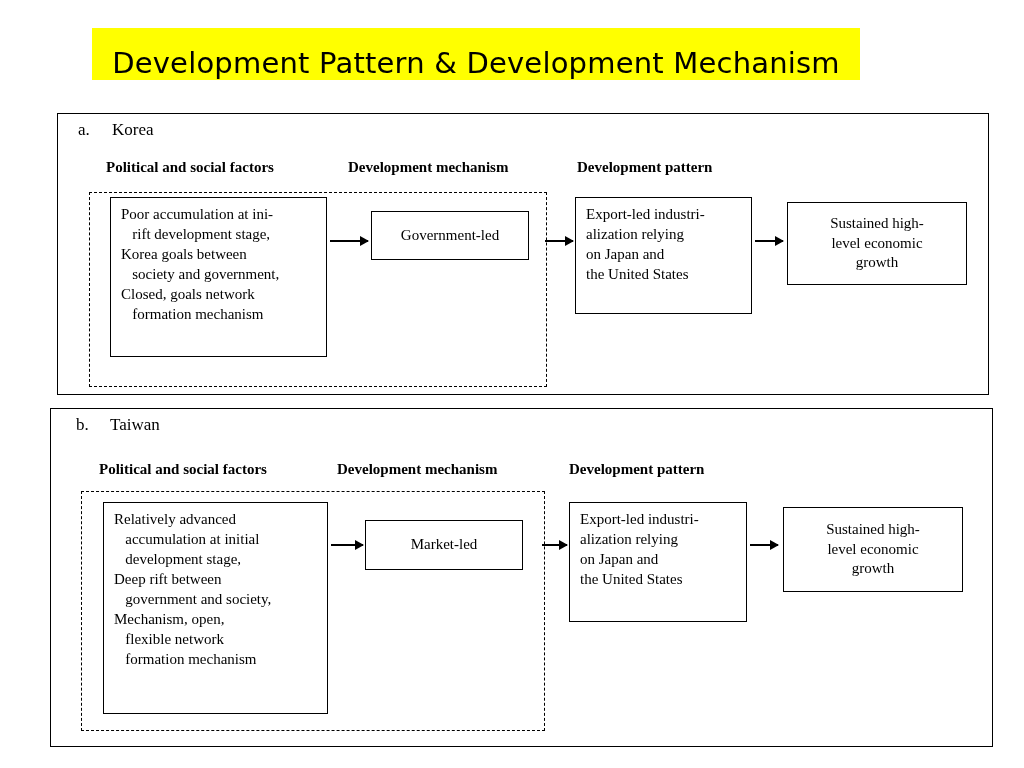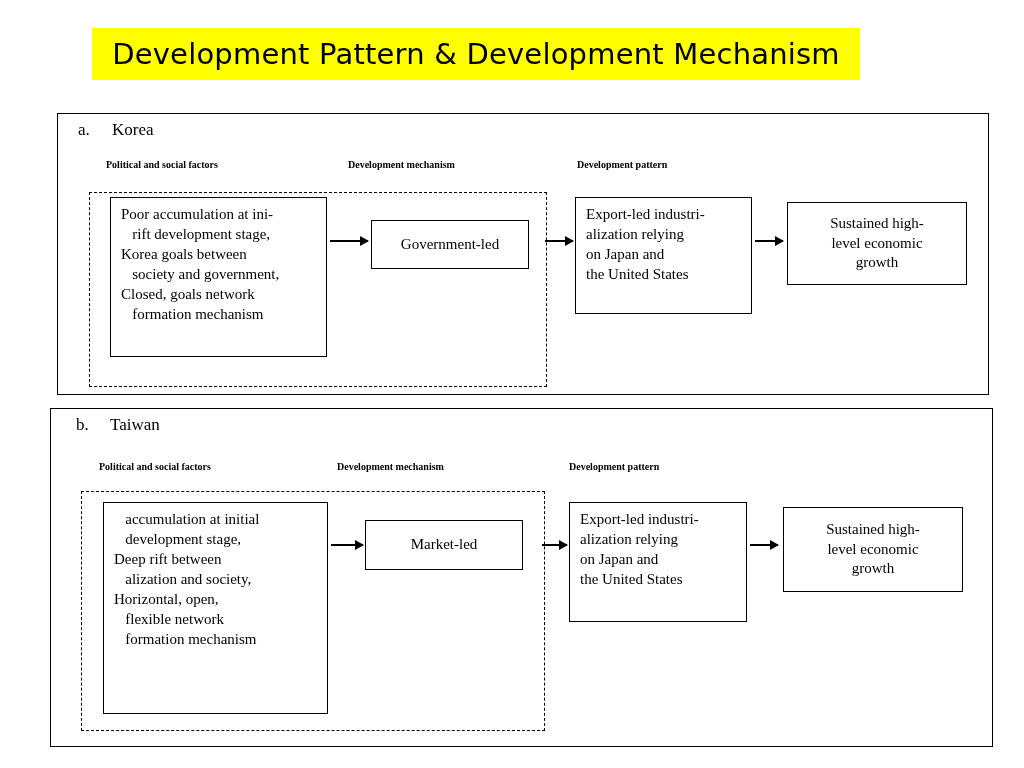--- a/index.html
+++ b/index.html
@@ -18,21 +18,21 @@
 
   
   .title-bar {
     position: absolute;
     left: 92px;
     top: 28px;
     width: 768px;
     height: 52px;
     background: #ffff00;
     display: flex;
-    align-items: center;
+    align-items: flex-end;
     justify-content: center;
   }
   .title-text {
     font-family: "DejaVu Sans", sans-serif;
     font-size: 29px;
     letter-spacing: 0.2px;
     color: #000000;
     white-space: nowrap;
   }
 
@@ -62,21 +62,21 @@
     white-space: nowrap;
   }
   .panel-label .letter {
     display: inline-block;
     width: 34px;
   }
 
   
   .col-head {
     position: absolute;
-    font-size: 10px;
+    font-size: 15px;
     font-weight: bold;
     white-space: nowrap;
   }
 
   
   .dashed-group {
     position: absolute;
     border: 1px dashed #000000;
   }
 
@@ -145,21 +145,21 @@
     <span class="ln">Poor accumulation at ini-</span>
     <span class="ln">   rift development stage,</span>
     <span class="ln">Korea goals between</span>
     <span class="ln">   society and government,</span>
     <span class="ln">Closed, goals network</span>
     <span class="ln">   formation mechanism</span>
   </div>
 
   <div class="arrow" style="left:272px; top:126px; width:38px;"></div>
 
-  <div class="box centered" style="left:313px; top:106px; width:158px; height:49px;">
+  <div class="box centered" style="left:313px; top:97px; width:158px; height:49px;">
     <span class="ln">Government-led</span>
   </div>
 
   <div class="arrow" style="left:487px; top:126px; width:28px;"></div>
 
   <div class="box left-align" style="left:517px; top:83px; width:177px; height:117px;">
     <span class="ln">Export-led industri-</span>
     <span class="ln">alization relying</span>
     <span class="ln">on Japan and</span>
     <span class="ln">the United States</span>
@@ -182,25 +182,26 @@
     <span class="letter">b.</span><span>Taiwan</span>
   </div>
 
   <div class="col-head" style="left:48px; top:52px;">Political and social factors</div>
   <div class="col-head" style="left:286px; top:52px;">Development mechanism</div>
   <div class="col-head" style="left:518px; top:52px;">Development pattern</div>
 
   <div class="dashed-group" style="left:30px; top:82px; width:462px; height:238px;"></div>
 
   <div class="box left-align" style="left:52px; top:93px; width:225px; height:212px;">
+    <span class="ln">Relatively advanced</span>
     <span class="ln">   accumulation at initial</span>
     <span class="ln">   development stage,</span>
     <span class="ln">Deep rift between</span>
-    <span class="ln">   alization and society,</span>
-    <span class="ln">Horizontal, open,</span>
+    <span class="ln">   government and society,</span>
+    <span class="ln">Mechanism, open,</span>
     <span class="ln">   flexible network</span>
     <span class="ln">   formation mechanism</span>
   </div>
 
   <div class="arrow" style="left:280px; top:135px; width:32px;"></div>
 
   <div class="box centered" style="left:314px; top:111px; width:158px; height:50px;">
     <span class="ln">Market-led</span>
   </div>
 

